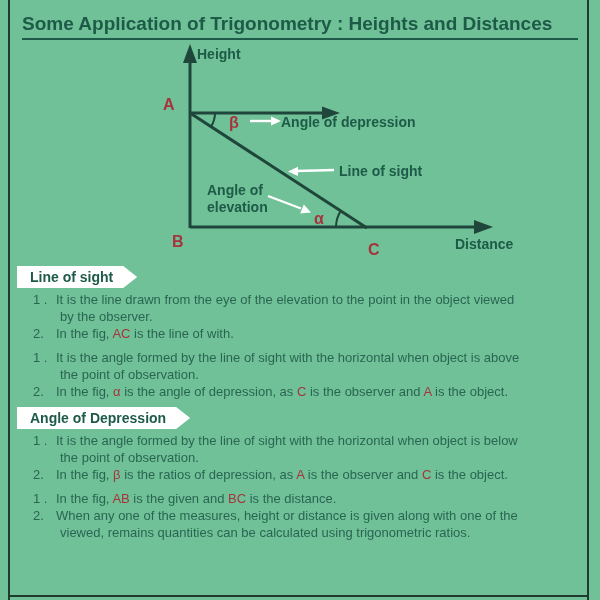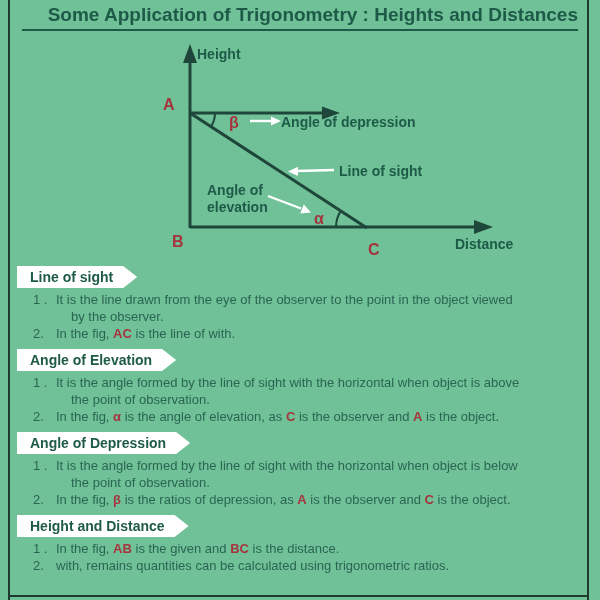--- a/index.html
+++ b/index.html
@@ -16,23 +16,23 @@
   body{font-family:"Liberation Sans",sans-serif;background:var(--bg);}
   .page{position:relative;width:600px;height:600px;background:var(--bg);overflow:hidden;}
 
   
   .frame-v{position:absolute;top:0;bottom:0;width:2px;background:var(--frame);}
   .frame-left{left:8px;}
   .frame-right{left:587px;}
   .frame-bottom{position:absolute;left:8px;right:11px;top:595px;height:2px;background:var(--frame);}
 
   
-  .title{position:absolute;left:22px;right:22px;top:3px;padding:1px 0 3px 0;
+  .title{position:absolute;left:22px;right:22px;top:12px;padding:1px 0 3px 0;
          border-bottom:2px solid var(--ink);color:var(--ink);
-         font-size:19px;font-weight:bold;white-space:nowrap;text-align:right;}
+         font-size:19px;font-weight:bold;white-space:nowrap;}
 
   
   .diagram{position:absolute;left:0;top:0;width:600px;height:265px;}
   .diagram .axis{stroke:var(--line);stroke-width:3;fill:none;}
   .diagram .arc{stroke:var(--line);stroke-width:2;fill:none;}
   .diagram .dark-head{fill:var(--line);}
   .diagram .warrow{stroke:var(--white);stroke-width:2.4;fill:none;}
   .diagram .white-head{fill:var(--white);}
   .diagram text{font-family:"Liberation Sans",sans-serif;font-weight:bold;}
   .diagram .lbl{fill:var(--ink);font-size:14px;}
@@ -41,22 +41,22 @@
   
   .sections{position:absolute;left:17px;right:25px;top:266px;}
   .section{margin-bottom:7px;}
   .banner{display:inline-block;background:var(--white);height:22px;line-height:22px;
           padding:0 24px 0 13px;margin-bottom:3px;
           clip-path:polygon(0 0,calc(100% - 14px) 0,100% 50%,calc(100% - 14px) 100%,0 100%);}
   .banner-text{color:var(--ink);font-size:14px;font-weight:bold;}
   .item{display:flex;margin-left:16px;color:var(--body);font-size:13px;line-height:17px;}
   .num{width:23px;flex:0 0 23px;}
   .itext{flex:1;}
-  .tline + .tline{margin-left:15px;}
-  .red{color:var(--red);font-weight:bold;}
+  .tline + .tline{margin-left:4px;}
+  .red{color:var(--red);font-weight:normal;}
 </style>
 </head>
 <body>
 
 <div class="page">
 
   <div class="frame-v frame-left"></div>
   <div class="frame-v frame-right"></div>
   <div class="frame-bottom"></div>
 
@@ -100,47 +100,44 @@
 
   <div class="sections">
 
     <section class="section">
       <div class="banner">
         <span class="banner-text">Line of sight</span>
       </div>
       <div class="item">
         <span class="num">1 .</span>
         <div class="itext">
-          <div class="tline"><span>It is the line drawn from the eye of the observer to the point in the object viewed</span></div>
+          <div class="tline"><span>It is the line drawn from the eye of the elevation to the point in the object viewed</span></div>
           <div class="tline"><span>by the observer.</span></div>
         </div>
       </div>
       <div class="item">
         <span class="num">2.</span>
         <div class="itext">
           <div class="tline"><span>In the fig, </span><span class="red">AC</span><span> is the line of with.</span></div>
         </div>
       </div>
     </section>
 
     <section class="section">
-      <div class="banner">
-        <span class="banner-text">Angle of Elevation</span>
-      </div>
       <div class="item">
         <span class="num">1 .</span>
         <div class="itext">
           <div class="tline"><span>It is the angle formed by the line of sight with the horizontal when object is above</span></div>
           <div class="tline"><span>the point of observation.</span></div>
         </div>
       </div>
       <div class="item">
         <span class="num">2.</span>
         <div class="itext">
-          <div class="tline"><span>In the fig, </span><span class="red">α</span><span> is the angle of elevation, as </span><span class="red">C</span><span> is the observer and </span><span class="red">A</span><span> is the object.</span></div>
+          <div class="tline"><span>In the fig, </span><span class="red">α</span><span> is the angle of depression, as </span><span class="red">C</span><span> is the observer and </span><span class="red">A</span><span> is the object.</span></div>
         </div>
       </div>
     </section>
 
     <section class="section">
       <div class="banner">
         <span class="banner-text">Angle of Depression</span>
       </div>
       <div class="item">
         <span class="num">1 .</span>
@@ -151,31 +148,29 @@
       </div>
       <div class="item">
         <span class="num">2.</span>
         <div class="itext">
           <div class="tline"><span>In the fig, </span><span class="red">β</span><span> is the ratios of depression, as </span><span class="red">A</span><span> is the observer and </span><span class="red">C</span><span> is the object.</span></div>
         </div>
       </div>
     </section>
 
     <section class="section">
-      <div class="banner">
-        <span class="banner-text">Height and Distance</span>
-      </div>
       <div class="item">
         <span class="num">1 .</span>
         <div class="itext">
           <div class="tline"><span>In the fig, </span><span class="red">AB</span><span> is the given and </span><span class="red">BC</span><span> is the distance.</span></div>
         </div>
       </div>
       <div class="item">
         <span class="num">2.</span>
         <div class="itext">
-          <div class="tline"><span>with, remains quantities can be calculated using trigonometric ratios.</span></div>
+          <div class="tline"><span>When any one of the measures, height or distance is given along with one of the</span></div>
+          <div class="tline"><span>viewed, remains quantities can be calculated using trigonometric ratios.</span></div>
         </div>
       </div>
     </section>
 
   </div>
 </div>
 
 </body></html>

